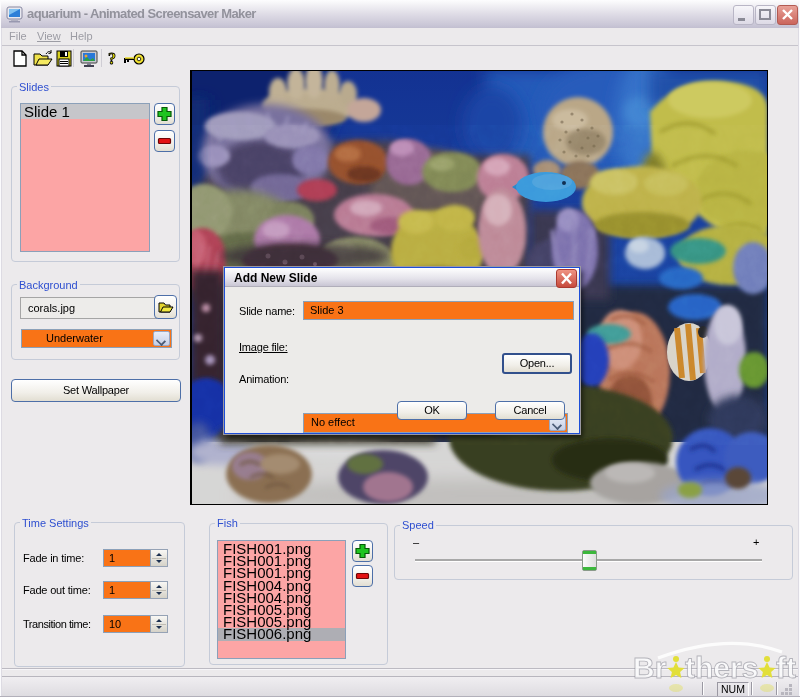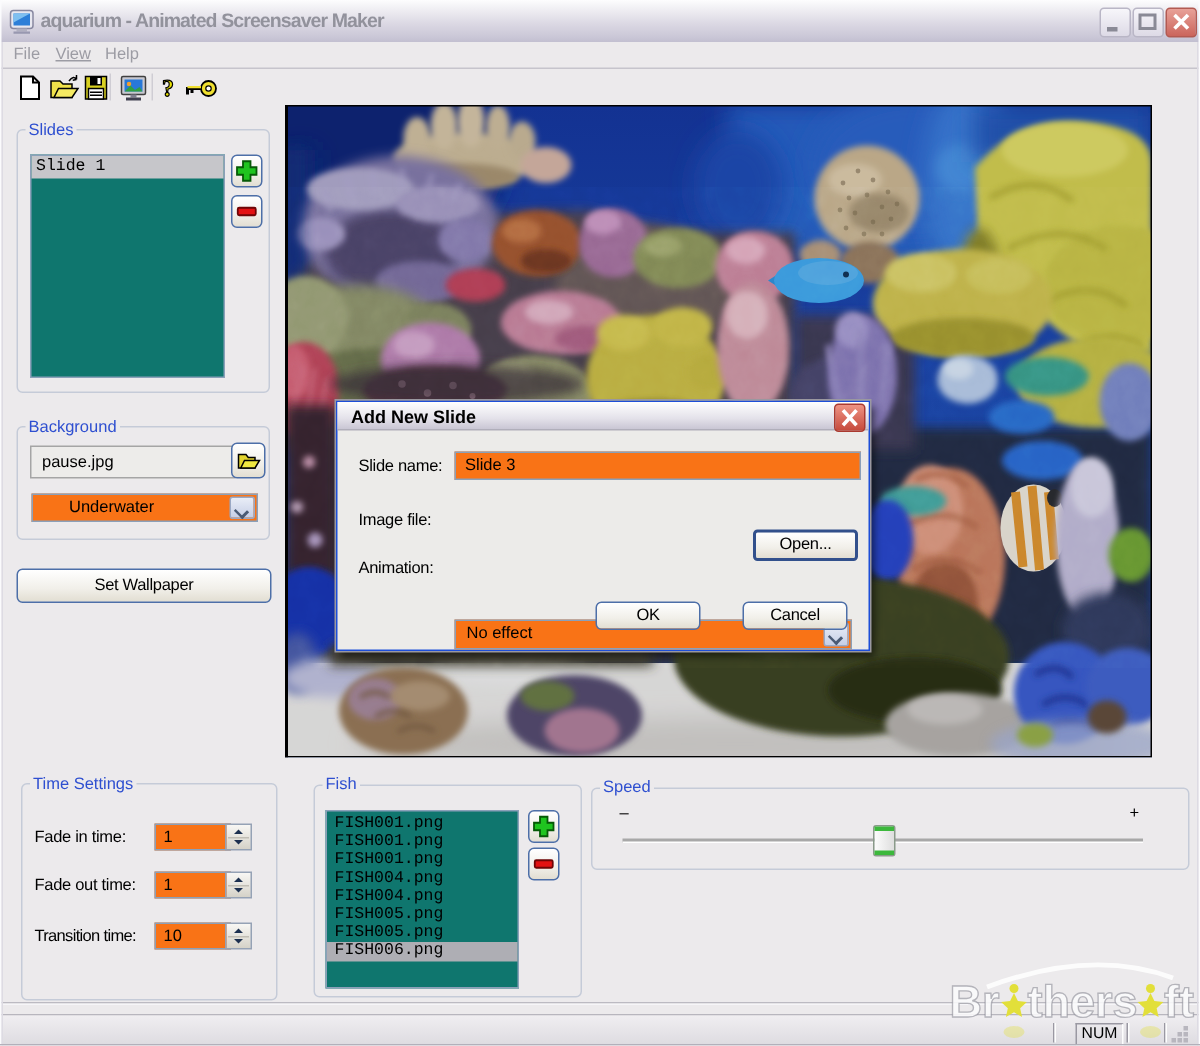--- a/index.html
+++ b/index.html
@@ -19,21 +19,21 @@
 #menubar{left:0;top:28px;width:800px;height:17px;background:#eceaec;}
 .menuitem{top:2px;font-size:11px;color:#9c9ca4;}
 #menuline{left:0;top:45px;width:800px;height:1px;background:#c6c4cc;}
 
 #toolbar{left:0;top:46px;width:800px;height:24px;background:#ECEAEC;}
 .tsep{top:49px;width:1px;height:18px;background:#cfcdd4;}
 
 .group{border:1px solid #c5cbd8;border-radius:4px;}
 .glabel{font-size:11px;color:#2e4fd0;background:#ECEAEC;padding:0 2px;}
 
-.listbox{background:#0f766e;border:1px solid #8ba0b9;font-size:11px;color:#000;font-family:Liberation Mono, monospace;}
+.listbox{background:#fca5a5;border:1px solid #8ba0b9;font-size:15px;color:#000;}
 .xpbtn{border:1px solid #4d6fa8;border-radius:4px;background:linear-gradient(#ffffff,#f1efe9 60%,#e2ded2);}
 .txt{font-size:11px;color:#000;letter-spacing:-0.2px;}
 .tight{font-size:11px;color:#000;letter-spacing:-0.45px;}
 .field{background:#f97316;border:1px solid #8ba0b9;font-size:11px;color:#000;}
 .spinner{width:16px;height:16px;border:1px solid #95a2b5;background:linear-gradient(#f8f7f4,#d5d2c8);}
 .spin-up{position:absolute;left:5px;top:3px;width:0;height:0;border-left:3px solid transparent;border-right:3px solid transparent;border-bottom:3.5px solid #1c3050;}
 .spin-mid{position:absolute;left:1px;top:7.5px;width:14px;height:1px;background:#c0bdb4;}
 .spin-dn{position:absolute;left:5px;bottom:3px;width:0;height:0;border-left:3px solid transparent;border-right:3px solid transparent;border-top:3.5px solid #1c3050;}
 .combo-btn{position:absolute;right:1px;top:1px;bottom:1px;width:15px;
  background:linear-gradient(#e9edf7,#c6cfe6);border:1px solid #9aa8c4;border-radius:2px;}
@@ -312,21 +312,21 @@
       <path d="M7 3.5 L12 3.5 L12 7.5 L16 7.5 L16 12.5 L12 12.5 L12 16.5 L7 16.5 L7 12.5 L3 12.5 L3 7.5 L7 7.5 Z" fill="#1fc41f" stroke="#065a06" stroke-width="1.2"></path>
     </svg>
 </div>
 <div class="abs xpbtn" style="left:154px;top:130px;width:19px;height:20px;">
  <svg width="19" height="20">
       <rect x="3.5" y="7.5" width="12" height="5" rx="1" fill="#e31212" stroke="#6e0606" stroke-width="1.2"></rect>
     </svg>
 </div>
 <div class="abs group" style="left:11px;top:284px;width:167px;height:74px;"></div>
 <div class="abs glabel" style="left:17px;top:279px;">Background</div>
-<div class="abs" style="left:20px;top:297px;width:128px;height:20px;background:#edecea;border:1px solid #a5a5a5;font-size:11px;line-height:20px;padding-left:7px;">pause.jpg</div>
+<div class="abs" style="left:20px;top:297px;width:128px;height:20px;background:#edecea;border:1px solid #a5a5a5;font-size:11px;line-height:20px;padding-left:7px;">corals.jpg</div>
 <div class="abs xpbtn" style="left:154px;top:295px;width:21px;height:22px;">
  <svg width="21" height="22" viewBox="0 0 21 22">
   <path d="M4 16 L4 7 L9 7 L10.5 9 L15 9 L15 16 Z" fill="#e3d42e" stroke="#000"></path>
   <path d="M5.5 16 L8 11 L18 11 L15 16 Z" fill="#f0e840" stroke="#000"></path>
  </svg>
 </div>
 <div class="abs field" style="left:21px;top:329px;width:149px;height:17px;">
  <div style="position:absolute;left:7px;top:2px;padding-left:17px;">Underwater</div>
  <div class="combo-btn">
       <div class="chev"></div>
@@ -392,21 +392,21 @@
 <div class="abs" id="dialog" style="left:224px;top:267px;width:354px;height:165px;background:#ecebe9;border:1px solid #1d4ed8;outline:1px solid #9a98a0;box-shadow:3px 4px 5px rgba(0,0,0,0.55);">
  <div class="abs" style="left:0;top:0;width:354px;height:18px;background:linear-gradient(#ffffff,#e4e2ea 60%,#c9c6d4);border-bottom:1px solid #b0aeba;"></div>
  <div class="abs" style="left:9px;top:3px;font-size:12px;font-weight:bold;color:#000;">Add New Slide</div>
  <div class="abs" style="left:331px;top:1px;width:19px;height:17px;border-radius:3px;border:1px solid #aa3a30;background:linear-gradient(#ef9383,#c64a3c);">
   <svg width="19" height="17">
         <path d="M5 3.5 L14 13.5 M14 3.5 L5 13.5" stroke="#fff" stroke-width="2.4"></path>
       </svg>
  </div>
  <div class="abs txt" style="left:14px;top:37px;">Slide name:</div>
  <div class="abs field" style="left:78px;top:33px;width:263px;height:17px;line-height:17px;padding-left:6px;">Slide 3</div>
- <div class="abs txt" style="left:14px;top:73px;">Image file:</div>
+ <div class="abs txt" style="left:14px;top:73px;text-decoration:underline;">Image file:</div>
  <div class="abs xpbtn txt" style="left:277px;top:69px;width:66px;height:17px;text-align:center;line-height:17px;border:2px solid #32508c;border-radius:3px;margin-top:16px;">Open...</div>
  <div class="abs txt" style="left:14px;top:105px;">Animation:</div>
  <div class="abs field" style="left:78px;top:115px;width:263px;height:18px;margin-top:30px;">
   <div style="position:absolute;left:7px;top:2px;">No effect</div>
   <div class="combo-btn">
         <div class="chev"></div>
       </div>
  </div>
  <div class="abs xpbtn txt" style="left:172px;top:133px;width:68px;height:17px;text-align:center;line-height:17px;">OK</div>
  <div class="abs xpbtn txt" style="left:270px;top:133px;width:68px;height:17px;text-align:center;line-height:17px;">Cancel</div>

